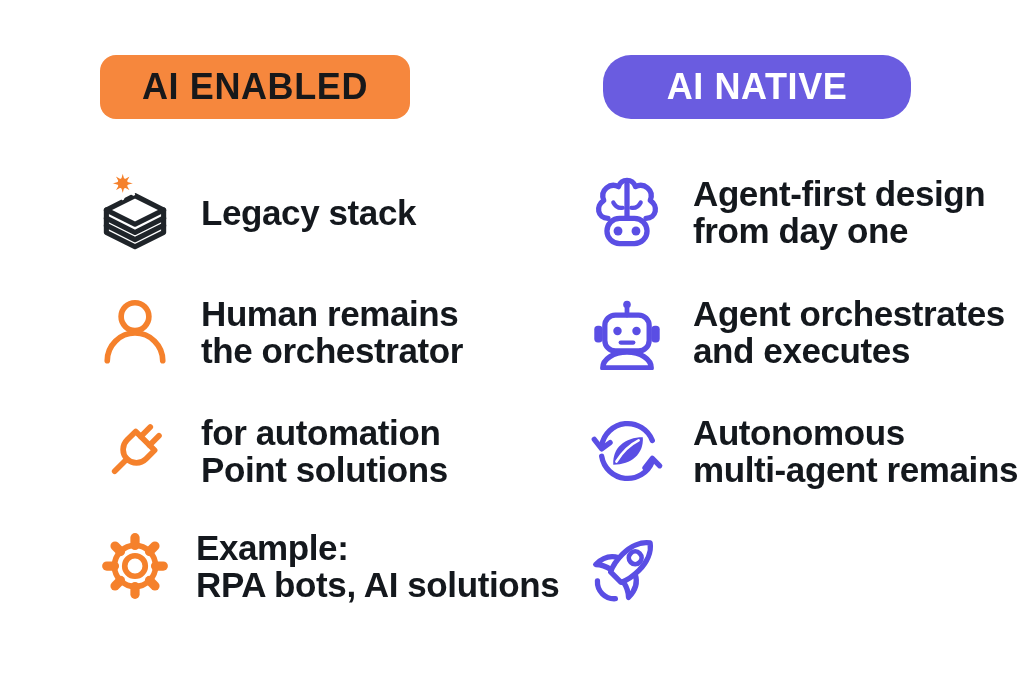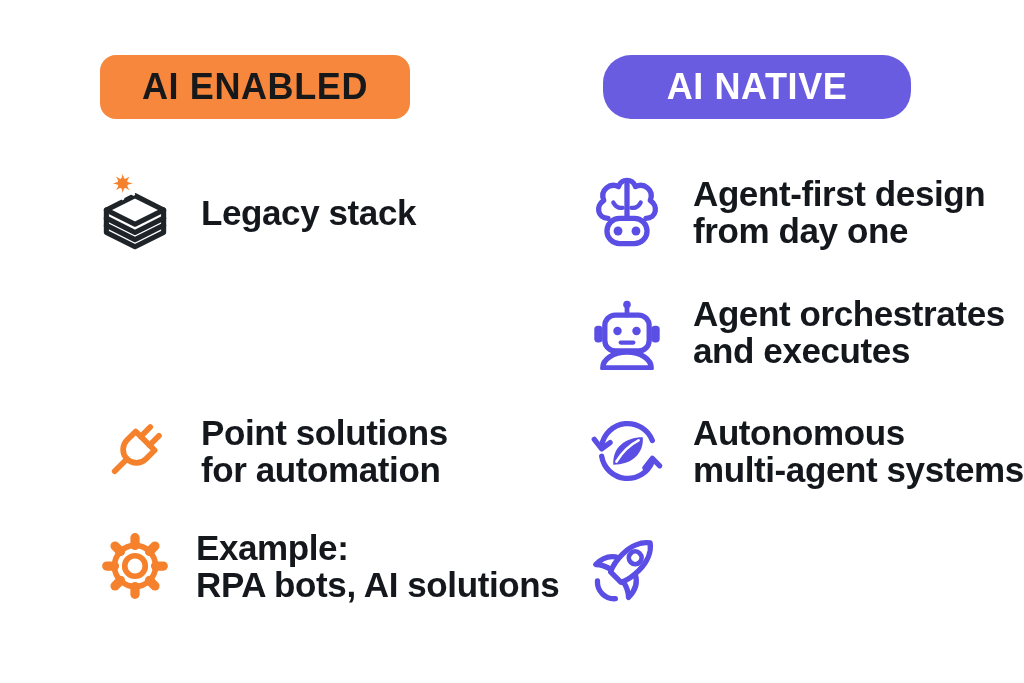--- a/index.html
+++ b/index.html
@@ -66,35 +66,47 @@
           <path class="st-ink round" stroke-width="5" d="M8 50 L36 64 L64 50"></path>
           <path class="st-ink round" stroke-width="5" d="M8 57 L36 71 L64 57"></path>
           <polygon class="fi-orange" stroke="#ffffff" stroke-width="3" stroke-linejoin="round" points="24,1 26.5,10 34.6,5.4 30,13.5 39,16 30,18.5 34.6,26.6 26.5,22 24,31 21.5,22 13.4,26.6 18,18.5 9,16 18,13.5 13.4,5.4 21.5,10"></polygon>
         </svg>
       </span>
       <p class="caption">
         <span class="line">Legacy stack</span>
       </p>
     </div>
 
+    <div class="row r2">
+      <span class="icon-box">
+        <svg width="74" height="74" viewBox="0 0 72 72">
+          <circle class="st-orange" stroke-width="5.5" cx="36" cy="21" r="13.5"></circle>
+          <path class="st-orange round" stroke-width="5.5" d="M9 64 A27 27 0 0 1 63 64"></path>
+        </svg>
+      </span>
+      <p class="caption">
+        <span class="line">Human remains</span>
+        <span class="line">the orchestrator</span>
+      </p>
+    </div>
 
     <div class="row r3">
       <span class="icon-box">
         <svg width="74" height="74" viewBox="0 0 72 72">
           <g transform="rotate(45 36 36)">
             <path class="st-orange round" stroke-width="5.5" d="M23 22 H49 V34 A13 13 0 0 1 23 34 Z"></path>
             <path class="st-orange round" stroke-width="5.5" d="M30 22 V9"></path>
             <path class="st-orange round" stroke-width="5.5" d="M42 22 V9"></path>
             <path class="st-orange round" stroke-width="5.5" d="M36 47 V64"></path>
           </g>
         </svg>
       </span>
       <p class="caption">
+        <span class="line">for automation</span>
         <span class="line">Point solutions</span>
-        <span class="line">for automation</span>
       </p>
     </div>
 
     <div class="row r4">
       <span class="icon-box">
         <svg width="74" height="74" viewBox="0 0 72 72">
           <g class="st-orange round" stroke-width="9">
             <path d="M56 36 H63.5"></path>
               <path d="M50.1 50.1 L55.4 55.4"></path>
             <path d="M36 56 V63.5"></path>
@@ -164,21 +176,21 @@
           <path class="st-purple round" stroke-width="5" d="M60 26 A25 25 0 0 0 12 31"></path>
           <path class="st-purple round" stroke-width="5" d="M5 25 L12 34 L20 28"></path>
           <path class="st-purple round" stroke-width="5" d="M12 41 A25 25 0 0 0 60 46"></path>
           <path class="st-purple round" stroke-width="5" d="M53 52 L60 43 L67 50"></path>
           <path class="fi-purple" d="M23 49 C22 33 34 23 51 23 C52 39 40 49 23 49 Z"></path>
           <path d="M26 46 C31 38 39 30 47 26" stroke="#ffffff" stroke-width="2.5" fill="none" stroke-linecap="round"></path>
         </svg>
       </span>
       <p class="caption">
         <span class="line">Autonomous</span>
-        <span class="line">multi-agent systems</span>
+        <span class="line">multi-agent remains</span>
       </p>
     </div>
 
     <div class="row r4">
       <span class="icon-box">
         <svg width="76" height="76" viewBox="0 0 72 72">
           <g transform="rotate(45 36 36)">
             <path class="st-purple round" stroke-width="5" d="M36 5 C43 10 47 20 47 31 C47 40 45 47 43 51 L29 51 C27 47 25 40 25 31 C25 20 29 10 36 5 Z"></path>
             <circle class="st-purple" stroke-width="4.5" cx="36" cy="25" r="6"></circle>
             <path class="st-purple round" stroke-width="5" d="M25 36 C17 40 14 47 14 56 C18 52 23 50 28 49"></path>

